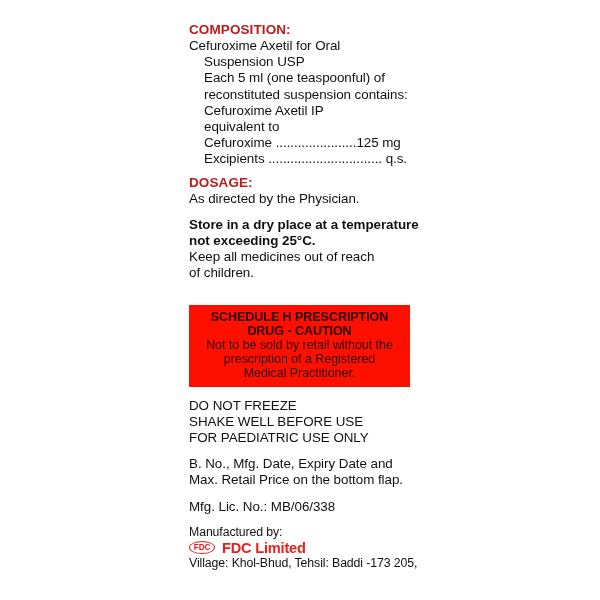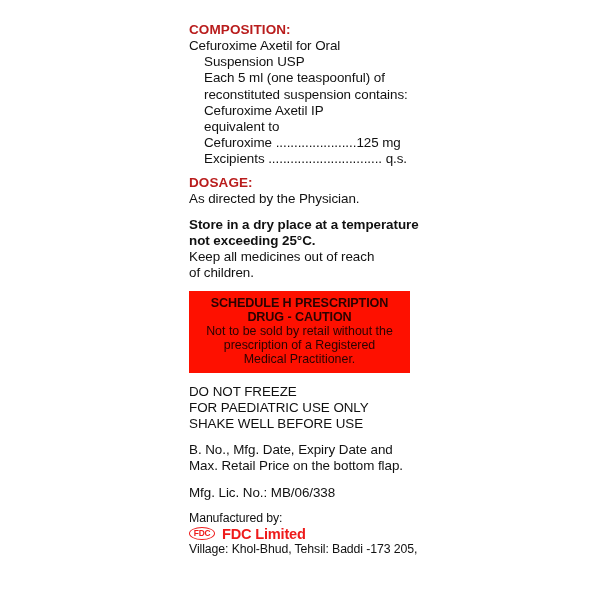--- a/index.html
+++ b/index.html
@@ -50,21 +50,21 @@
   }
   .gap-sm { height: 7px; }
   .gap-md { height: 10px; }
 
   
   #caution-box {
     background: #fe1000;
     width: 221px;
     padding: 5px 0 6px 0;
     text-align: center;
-    margin-top: 9px;
+    margin-top: 23px;
     margin-bottom: 11px;
   }
   #caution-box .cx {
     color: #2a0300;
     font-size: 12.4px;
     line-height: 14.2px;
     white-space: pre;
   }
   #caution-box .cx-bold {
     font-weight: bold;
@@ -141,22 +141,22 @@
 
   <div id="caution-box">
     <div class="cx cx-bold">SCHEDULE H PRESCRIPTION</div>
     <div class="cx cx-bold">DRUG - CAUTION</div>
     <div class="cx">Not to be sold by retail without the</div>
     <div class="cx">prescription of a Registered</div>
     <div class="cx">Medical Practitioner.</div>
   </div>
 
   <div class="line">DO NOT FREEZE</div>
+  <div class="line">SHAKE WELL BEFORE USE</div>
   <div class="line">FOR PAEDIATRIC USE ONLY</div>
-  <div class="line">SHAKE WELL BEFORE USE</div>
 
   <div class="gap-md"></div>
 
   <div class="line">B. No., Mfg. Date, Expiry Date and</div>
   <div class="line">Max. Retail Price on the bottom flap.</div>
 
   <div class="gap-md"></div>
 
   <div class="line">Mfg. Lic. No.: MB/06/338</div>
 

